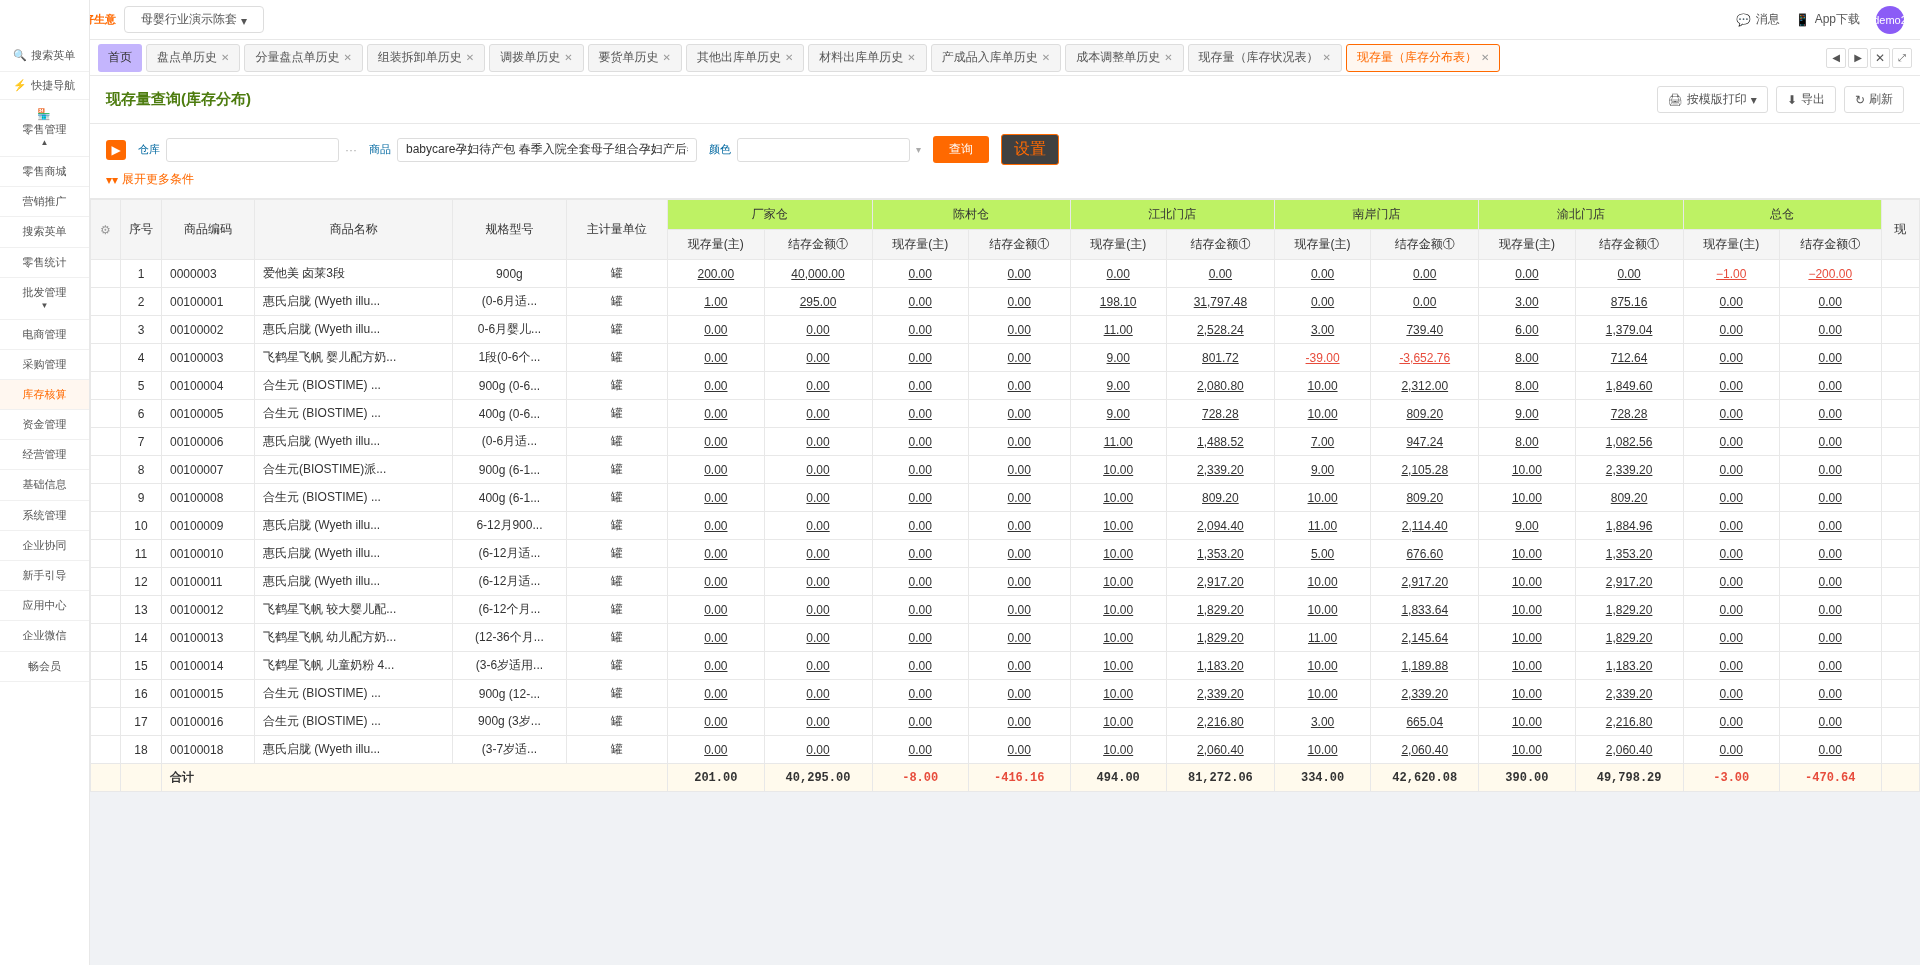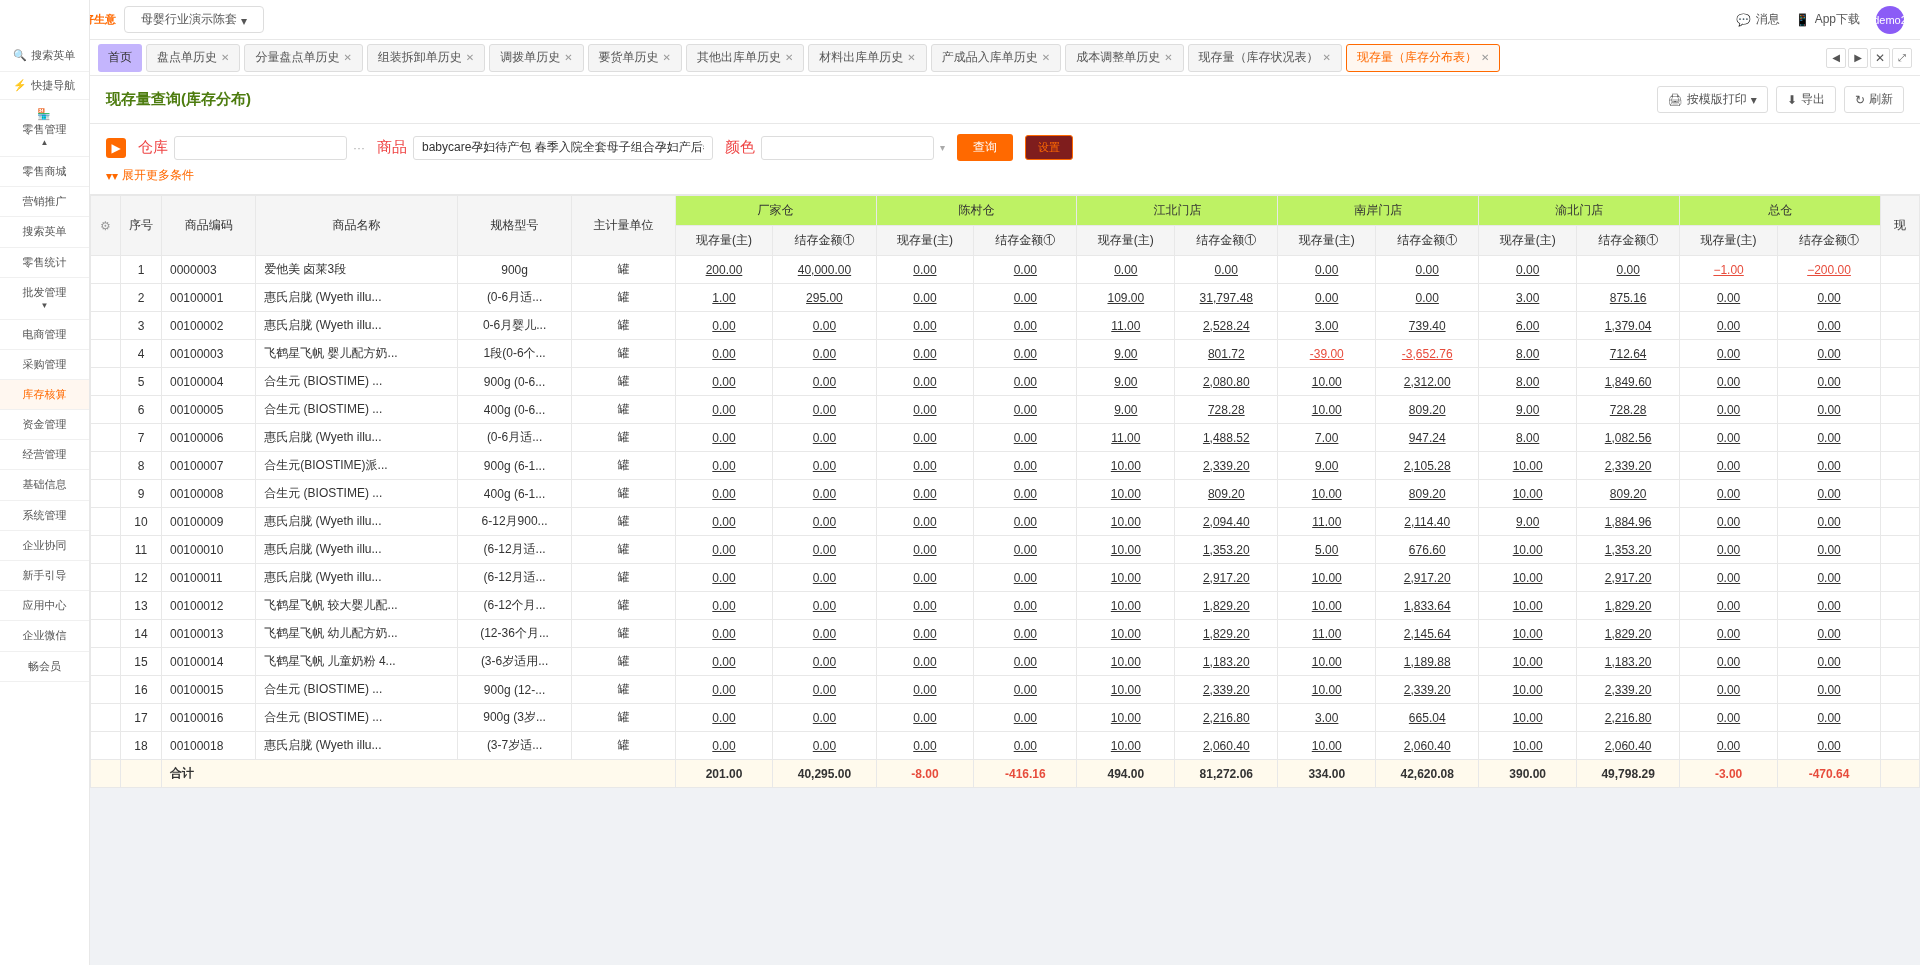--- a/index.html
+++ b/index.html
@@ -44,39 +44,39 @@
     .page-title { font-size: 15px; font-weight: bold; color: #4d7c0f; }
     .page-actions { display: flex; gap: 8px; align-items: center; }
     .btn-print { display: flex; align-items: center; gap: 4px; padding: 4px 10px; border: 1px solid #ddd; border-radius: 3px; cursor: pointer; font-size: 12px; color: #555; background: #fff; }
     .btn-export { display: flex; align-items: center; gap: 4px; padding: 4px 10px; border: 1px solid #ddd; border-radius: 3px; cursor: pointer; font-size: 12px; color: #555; background: #fff; }
     .btn-refresh { display: flex; align-items: center; gap: 4px; padding: 4px 10px; border: 1px solid #ddd; border-radius: 3px; cursor: pointer; font-size: 12px; color: #555; background: #fff; }
 
     
     .filter-area { background: #fff; padding: 10px 16px; border-bottom: 1px solid #e8e8e8; }
     .filter-row { display: flex; align-items: center; gap: 12px; }
     .filter-item { display: flex; align-items: center; gap: 6px; }
-    .filter-label { font-size: 15px; color: #ef4444; white-space: nowrap; }
+    .filter-label { font-size: 11px; color: #0369a1; white-space: nowrap; }
     .filter-input { border: 1px solid #ddd; border-radius: 3px; padding: 4px 8px; font-size: 12px; color: #333; min-width: 80px; }
     .filter-input-wide { border: 1px solid #ddd; border-radius: 3px; padding: 4px 8px; font-size: 12px; color: #333; min-width: 300px; }
     .filter-input-color { border: 1px solid #ddd; border-radius: 3px; padding: 4px 8px; font-size: 12px; color: #333; min-width: 150px; }
     .filter-dots { color: #aaa; }
     .btn-query { background: #ff6900; color: #fff; border: none; border-radius: 3px; padding: 5px 16px; cursor: pointer; font-size: 12px; }
-    .btn-setting { background: #7f1d1d; color: #ff6900; border: 1px solid #ff6900; border-radius: 3px; padding: 4px 12px; cursor: pointer; font-size: 11px; }
+    .btn-setting { background: #404040; color: #ff6900; border: 1px solid #ff6900; border-radius: 3px; padding: 4px 12px; cursor: pointer; font-size: 16px; }
     .expand-more { display: flex; align-items: center; gap: 4px; font-size: 12px; color: #ff6900; cursor: pointer; margin-top: 6px; }
 
     
     .table-container { background: #fff; margin: 0; overflow: auto; max-height: calc(100vh - 220px); }
     table { width: 100%; border-collapse: collapse; font-size: 12px; }
     th { background: #f5f5f5; border: 1px solid #e8e8e8; padding: 6px 8px; text-align: center; font-weight: normal; color: #333; white-space: nowrap; position: sticky; top: 0; z-index: 10; }
     th.group-header { background: #bef264; }
     td { border: 1px solid #e8e8e8; padding: 5px 8px; text-align: center; color: #333; white-space: nowrap; }
     .td-left { text-align: left; }
     .td-red { color: #e74c3c; }
     .td-underline { text-decoration: underline; cursor: pointer; }
-    .sum-row td { background: #fffaed; font-weight: bold; }
+    .sum-row td { background: #fffaed; font-weight: bold; font-family: Liberation Mono, monospace; }
     .sum-row .td-red { color: #e74c3c; }
     .col-num { width: 36px; }
     .col-settings { width: 30px; }
     .settings-icon { cursor: pointer; color: #999; }
 
     
     .footer-row { background: #fffaed; }
 
     
     ::-webkit-scrollbar { width: 6px; height: 6px; }
@@ -344,21 +344,21 @@
             <td></td>
             <td class="col-num">2</td>
             <td class="td-left">00100001</td>
             <td class="td-left">惠氏启胧 (Wyeth illu...</td>
             <td>(0-6月适...</td>
             <td>罐</td>
             <td class="td-underline">1.00</td>
             <td class="td-underline">295.00</td>
             <td class="td-underline">0.00</td>
             <td class="td-underline">0.00</td>
-            <td class="td-underline">109.00</td>
+            <td class="td-underline">198.10</td>
             <td class="td-underline">31,797.48</td>
             <td class="td-underline">0.00</td>
             <td class="td-underline">0.00</td>
             <td class="td-underline">3.00</td>
             <td class="td-underline">875.16</td>
             <td class="td-underline">0.00</td>
             <td class="td-underline">0.00</td>
             <td class="td-underline"></td>
           </tr>
           <tr>

